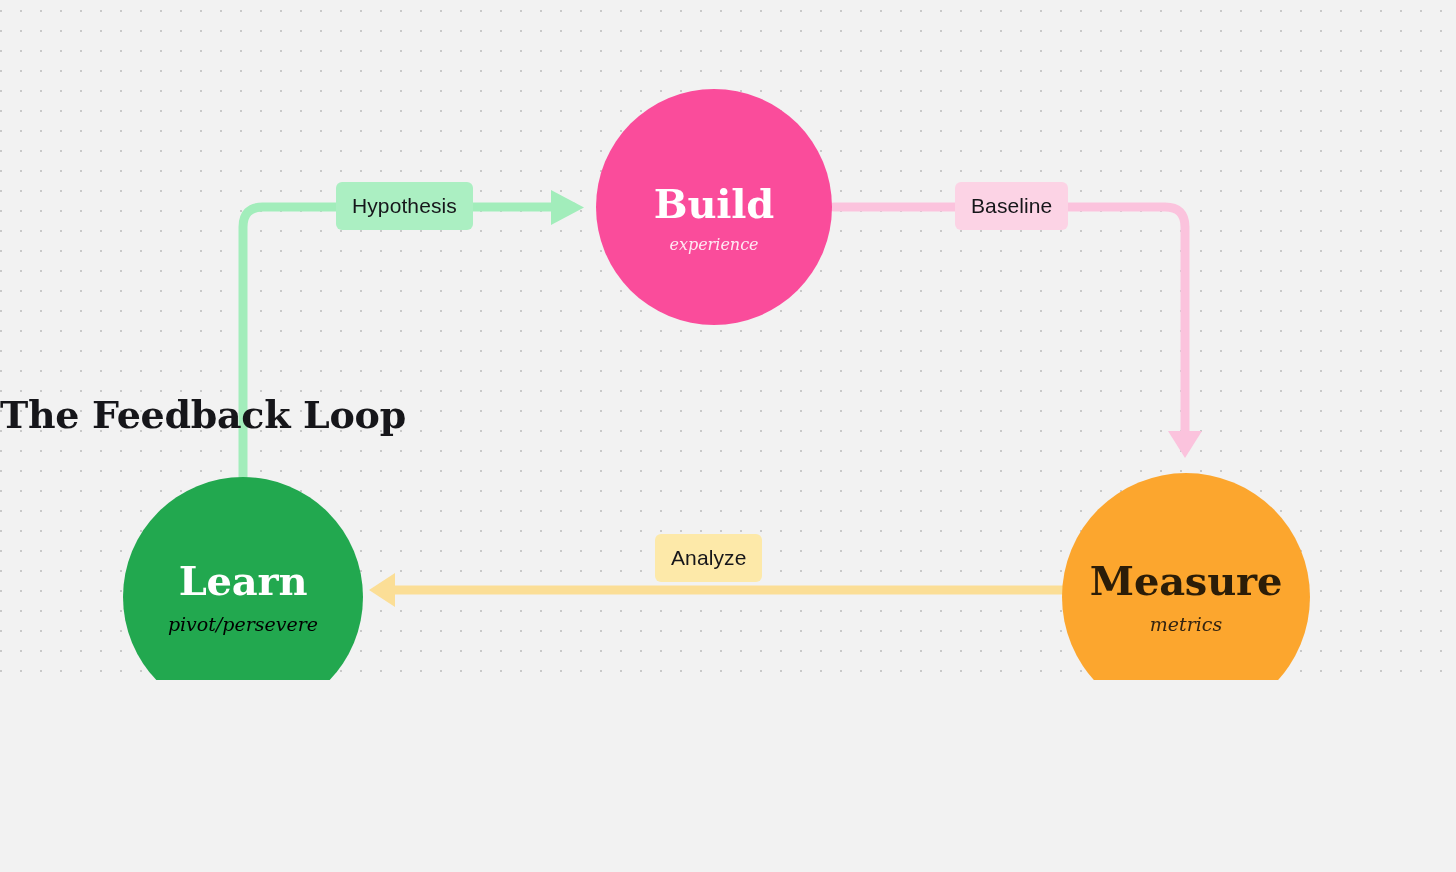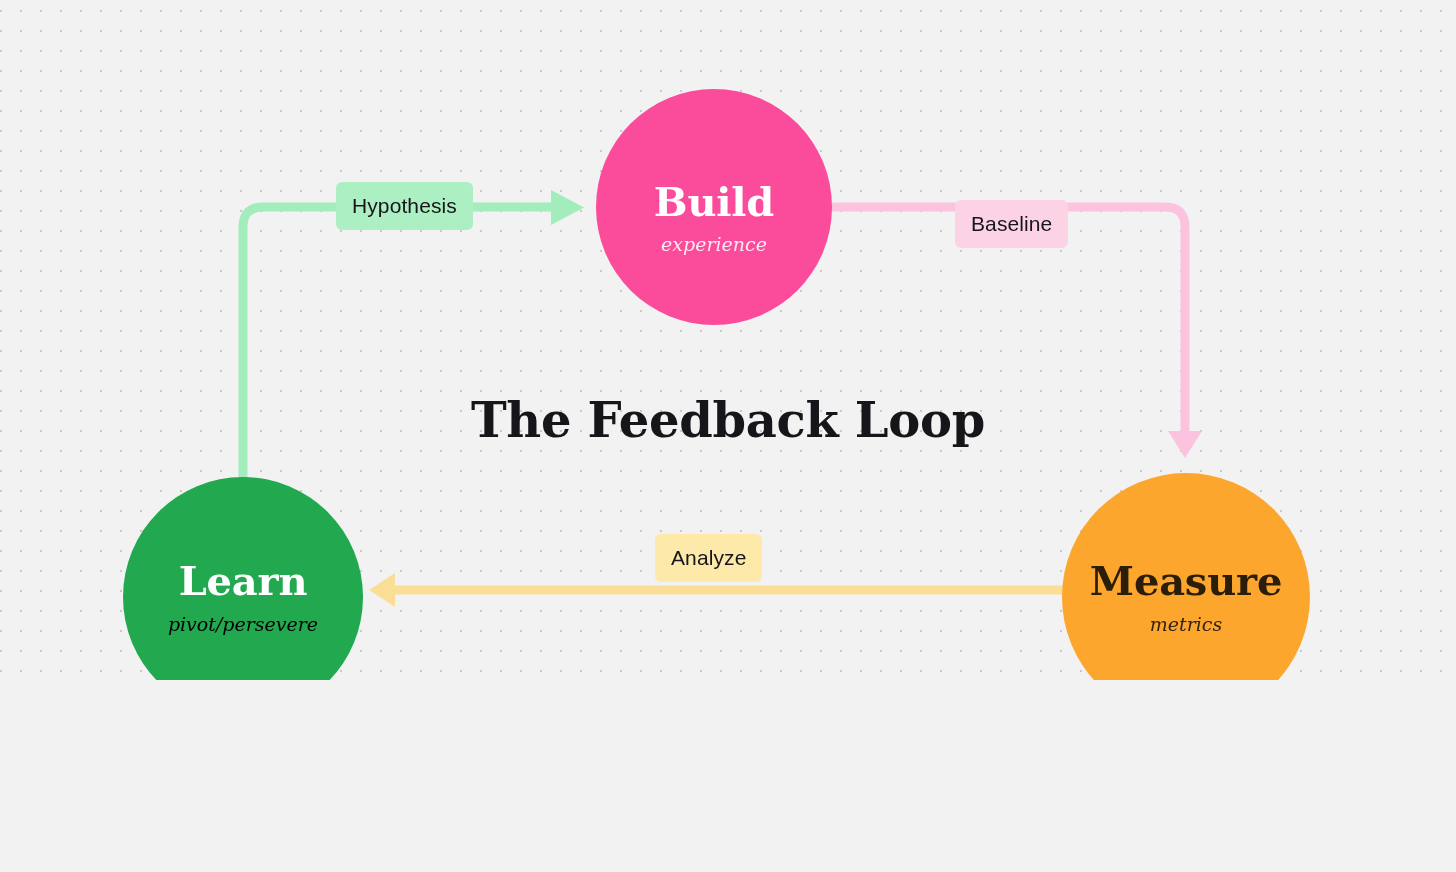--- a/index.html
+++ b/index.html
@@ -47,21 +47,21 @@
     font-style: italic;
     font-weight: 400;
   }
 
   #node-build {
     left: 596px; top: 89px;
     width: 236px; height: 236px;
     background: #fa4c9b;
   }
   #node-build .node-title { font-size: 40px; color: #ffffff; margin-bottom: 13px; margin-top: 22px; }
-  #node-build .node-sub   { font-size: 19px; color: #ffe9f3; }
+  #node-build .node-sub   { font-size: 16px; color: #ffe9f3; }
 
   #node-learn {
     left: 123px; top: 477px;
     width: 240px; height: 240px;
     background: #22a84f;
   }
   #node-learn .node-title { font-size: 40px; color: #ffffff; margin-bottom: 14px; }
   #node-learn .node-sub   { font-size: 19px; color: #000000; }
 
   #node-measure {
@@ -82,32 +82,31 @@
     border-radius: 6px;
     font-family: "Liberation Sans", sans-serif;
     font-size: 21px;
     color: #16161a;
     white-space: nowrap;
     padding: 0 16px;
     height: 48px;
     letter-spacing: 0.1px;
   }
   #label-hypothesis { left: 336px; top: 182px; background: #abefc2; }
-  #label-baseline   { left: 955px; top: 200px; background: #fcd3e5; padding-left: 16px; }
+  #label-baseline   { left: 955px; top: 182px; background: #fcd3e5; padding-left: 16px; }
   #label-analyze    { left: 655px; top: 534px; background: #fde9a9; text-align: center; }
 
   
   #center-title {
     position: absolute;
     left: 0; top: 392px;
     width: 1456px;
-    text-align: center;
     font-family: "DejaVu Serif", "Liberation Serif", serif;
     font-weight: 700;
-    font-size: 48px;
+    font-size: 38px;
     color: #16161a;
     letter-spacing: -0.3px;
   }
 </style>
 </head>
 <body>
 
 <div id="stage">
 
   <svg id="edges" viewBox="0 0 1456 872" width="1456" height="872" xmlns="http://www.w3.org/2000/svg">

